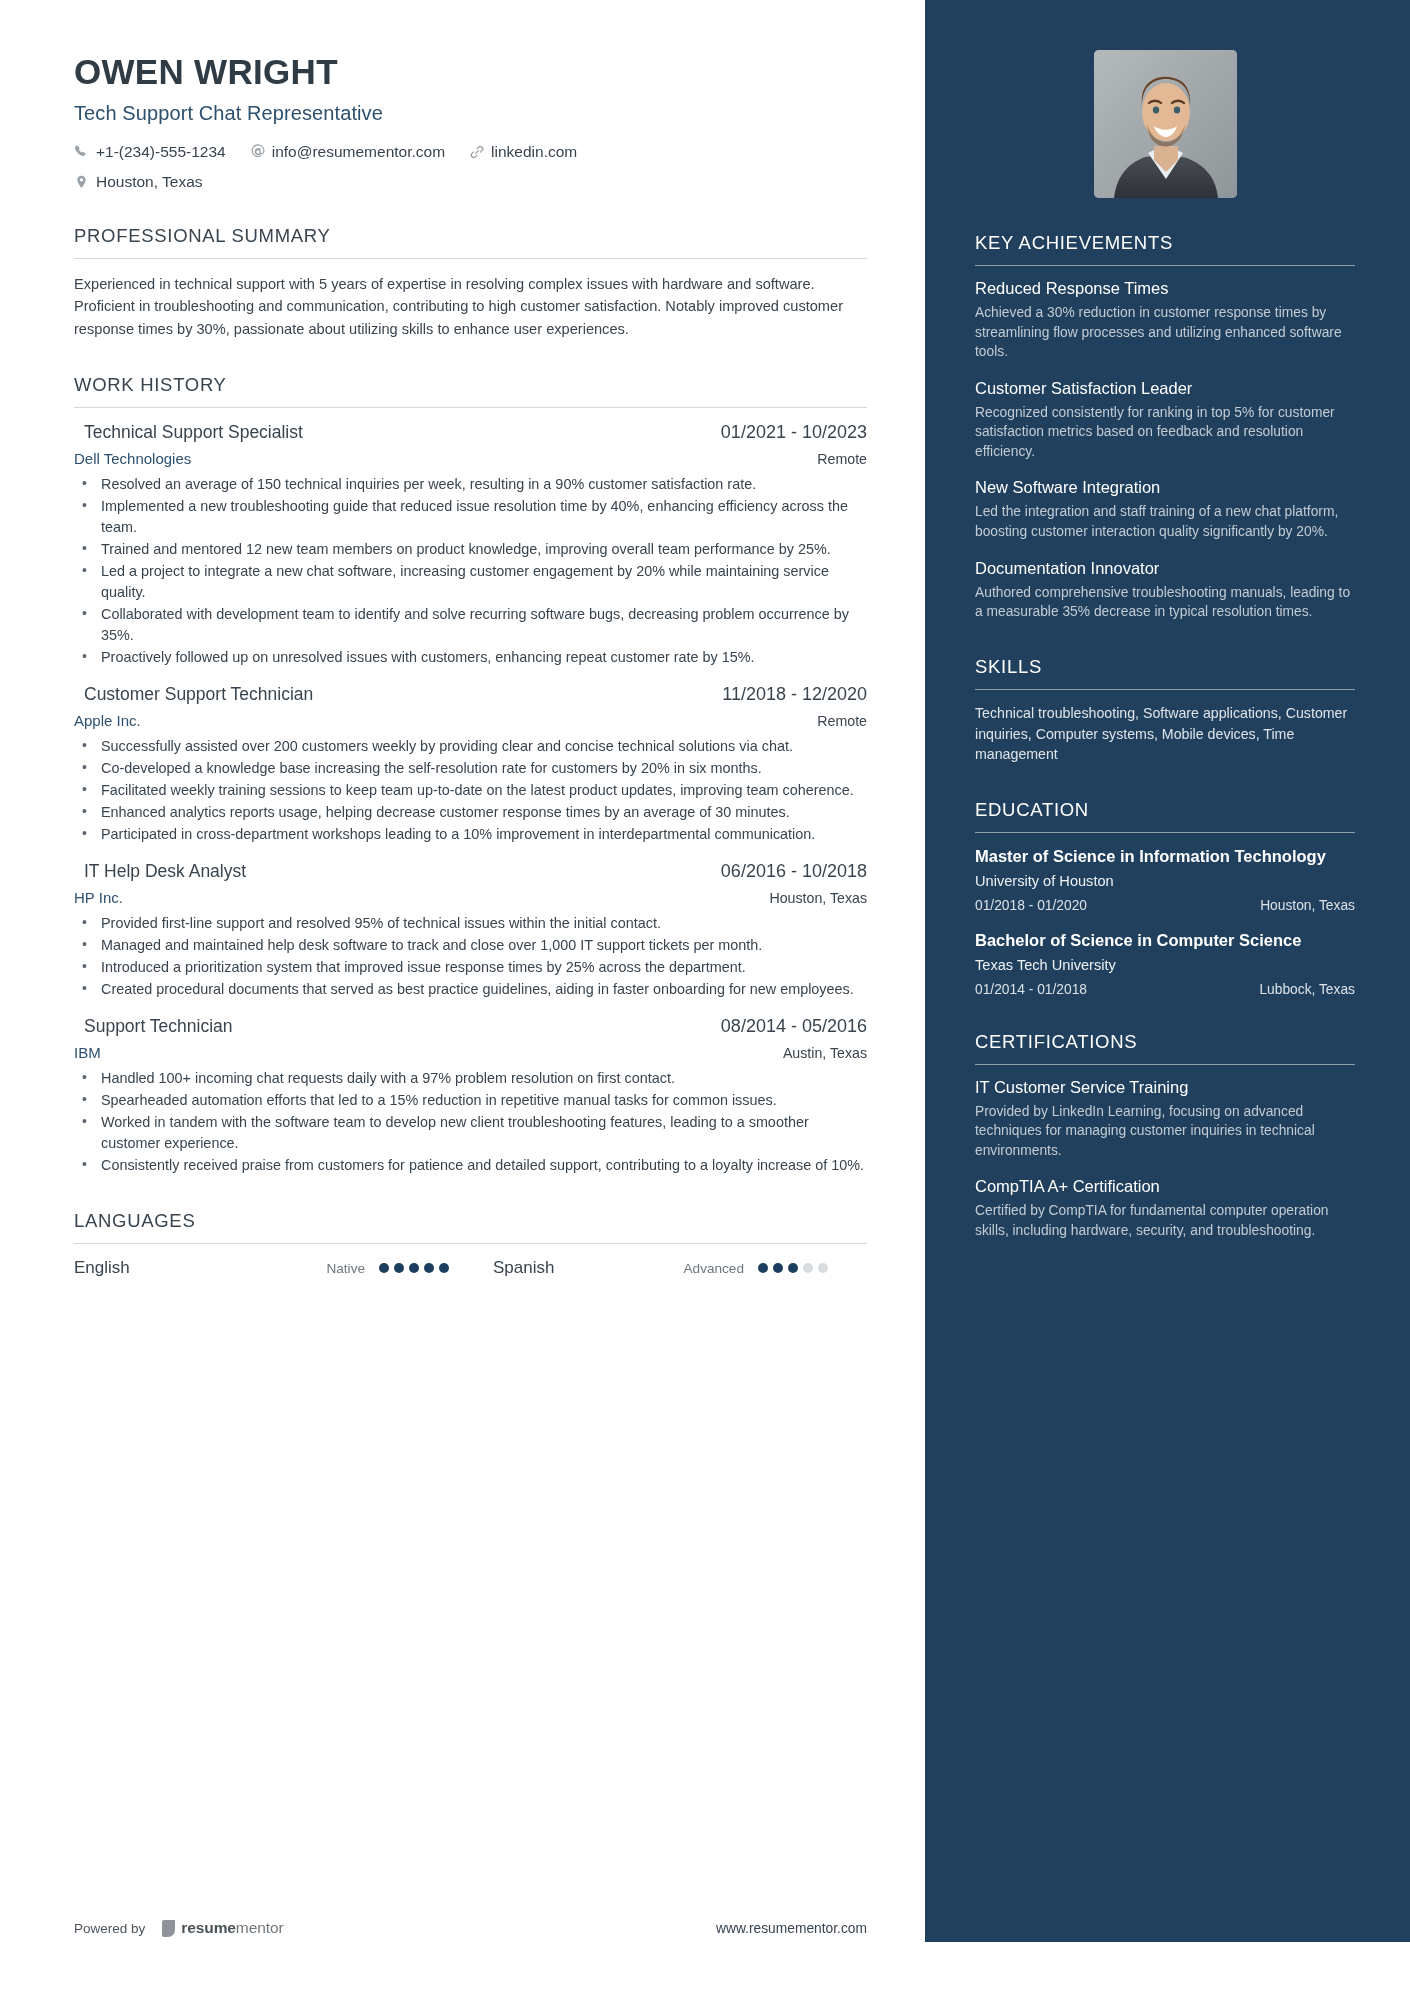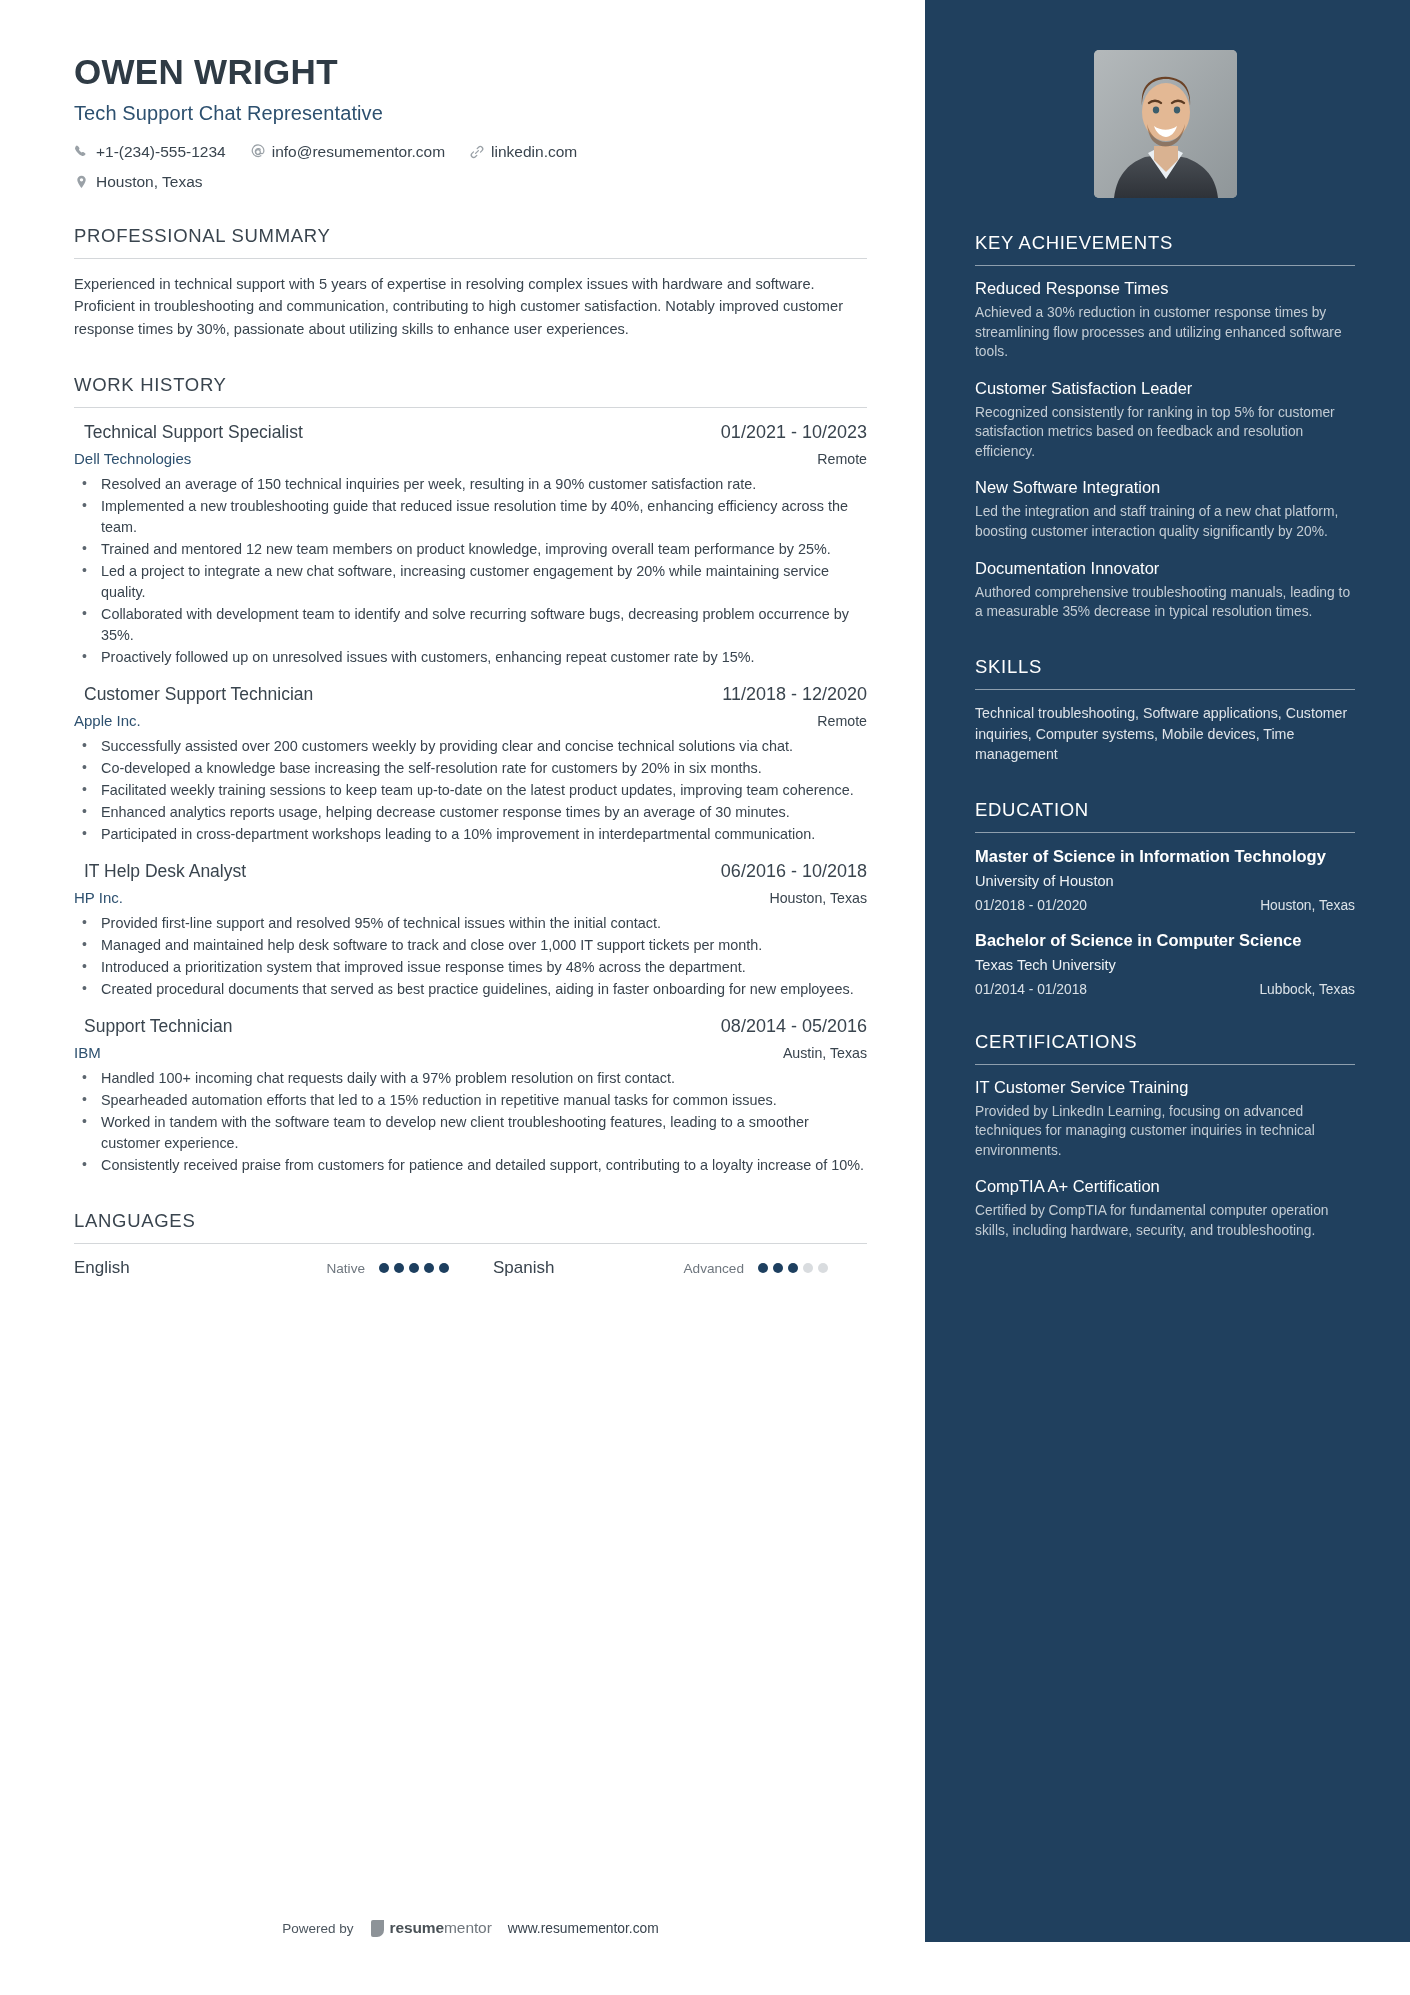--- a/index.html
+++ b/index.html
@@ -65,21 +65,21 @@
   .lang-level { font-size: 13.6px; color: #6e767e; width: 105px; text-align: right; padding-right: 14px; }
   .dots { display: flex; gap: 5px; align-items: center; }
   .dot { width: 10px; height: 10px; border-radius: 50%; background: #d9dcdf; }
   .dot.on { background: #1d3f5f; }
   .lang-block.second { margin-left: 44px; }
   .lang-block.second .lang-name { width: 160px; }
 
   
   .footer {
     position: absolute; left: 74px; right: 58px; bottom: 58px;
-    display: flex; align-items: center; justify-content: center; gap: 16px;
+    display: flex; align-items: center; justify-content: space-between; gap: 16px;
   }
   .powered { display: flex; align-items: center; gap: 17px; }
   .powered-lbl { font-size: 13.5px; color: #4b555e; }
   .brand { display: flex; align-items: center; gap: 6px; }
   .brand-mark { width: 13px; height: 17px; background: #8d9398;
     border-radius: 2px 0 7px 2px; }
   .brand-txt { font-size: 15.5px; color: #6f767c; letter-spacing: -0.1px; }
   .brand-txt b { color: #4a5257; }
   .site { font-size: 13.8px; color: #39444e; }
 
@@ -214,21 +214,21 @@
           <div class="job-title">IT Help Desk Analyst</div>
           <div class="job-dates">06/2016 - 10/2018</div>
         </div>
         <div class="job-row2">
           <div class="job-company">HP Inc.</div>
           <div class="job-loc">Houston, Texas</div>
         </div>
         <ul class="bullets">
           <li>Provided first-line support and resolved 95% of technical issues within the initial contact.</li>
           <li>Managed and maintained help desk software to track and close over 1,000 IT support tickets per month.</li>
-          <li>Introduced a prioritization system that improved issue response times by 48% across the department.</li>
+          <li>Introduced a prioritization system that improved issue response times by 25% across the department.</li>
           <li>Created procedural documents that served as best practice guidelines, aiding in faster onboarding for new employees.</li>
         </ul>
       </div>
 
       <div class="job">
         <div class="job-row1">
           <div class="job-title">Support Technician</div>
           <div class="job-dates">08/2014 - 05/2016</div>
         </div>
         <div class="job-row2">

